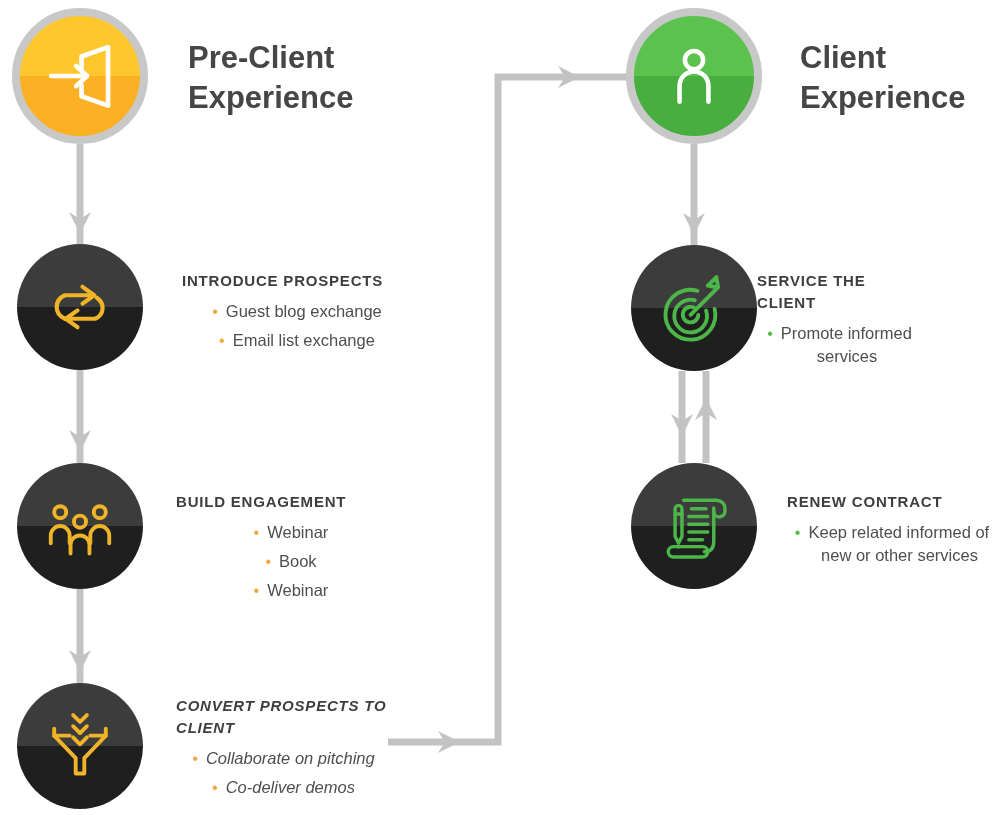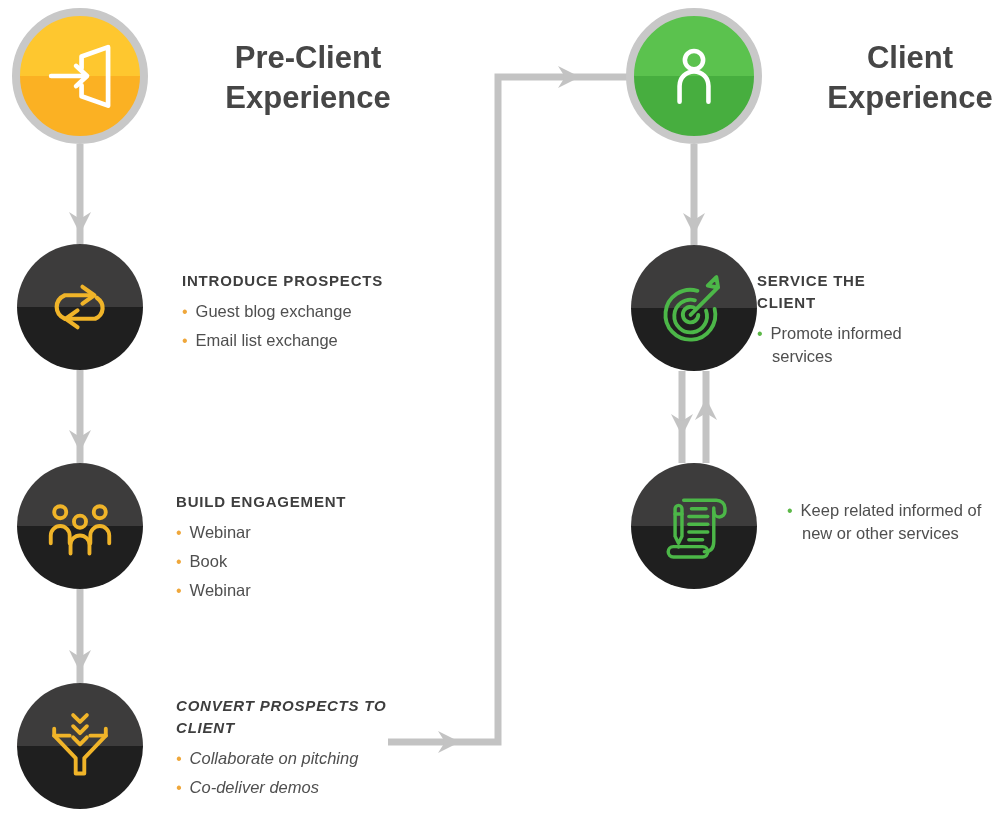--- a/index.html
+++ b/index.html
@@ -27,31 +27,31 @@
     display:flex;align-items:center;justify-content:center;
   }
 
   .icon{display:block;}
   .ic-y{stroke:var(--icon_yellow);fill:none;stroke-linecap:round;stroke-linejoin:round;}
   .ic-g{stroke:var(--icon_green);fill:none;stroke-linecap:round;stroke-linejoin:round;}
   .ic-w{stroke:#ffffff;fill:none;stroke-linecap:round;stroke-linejoin:round;}
 
   .big-title{
     position:absolute;color:var(--title_text);
-    font-size:31px;line-height:40px;font-weight:600;z-index:1;text-align:center;
+    font-size:31px;line-height:40px;font-weight:600;z-index:1;
   }
   .step-text{position:absolute;z-index:1;}
   .step-heading{
     color:var(--heading_text);font-size:15px;font-weight:700;
     letter-spacing:0.8px;line-height:22px;margin:0;
   }
   ul.bullets{list-style:none;margin:8px 0 0 0;padding:0;}
   ul.bullets li{
     color:var(--body_text);font-size:16.5px;line-height:22px;margin:0 0 6px 0;
-    padding-left:15px;text-indent:-15px;
+    padding-left:15px;text-indent:-15px;text-align:center;
   }
   ul.bullets li::before{content:"\2022";margin-right:8px;font-size:16px;}
   .col-left ul.bullets li::before{color:var(--bullet_yellow);}
   .col-right ul.bullets li::before{color:var(--bullet_green);}
 </style>
 </head>
 <body>
 
 <div class="canvas">
 
@@ -176,19 +176,20 @@
         <path class="ic-g" stroke-width="4" d="M44,39 L66,39"></path>
         <path class="ic-g" stroke-width="4" d="M44,48 L66,48"></path>
         <path class="ic-g" stroke-width="4" d="M44,57 L66,57"></path>
         <path class="ic-g" stroke-width="4" d="M44,66 L60,66"></path>
         <path class="ic-g" stroke-width="4" d="M28,62 L28,30 A4,4 0 0 1 36,30 L36,62 L32,70 L28,62"></path>
         <path class="ic-g" stroke-width="4" d="M28,36 L36,36"></path>
         <path class="ic-g" stroke-width="3" d="M32,74 L32,75"></path>
       </svg>
     </div>
     <div class="step-text" style="left:787px;top:491px;width:210px;">
+      <h3 class="step-heading">RENEW CONTRACT</h3>
       <ul class="bullets">
         <li>Keep related informed of new or other services</li>
       </ul>
     </div>
   </div>
 
 </div>
 
 </body></html>

